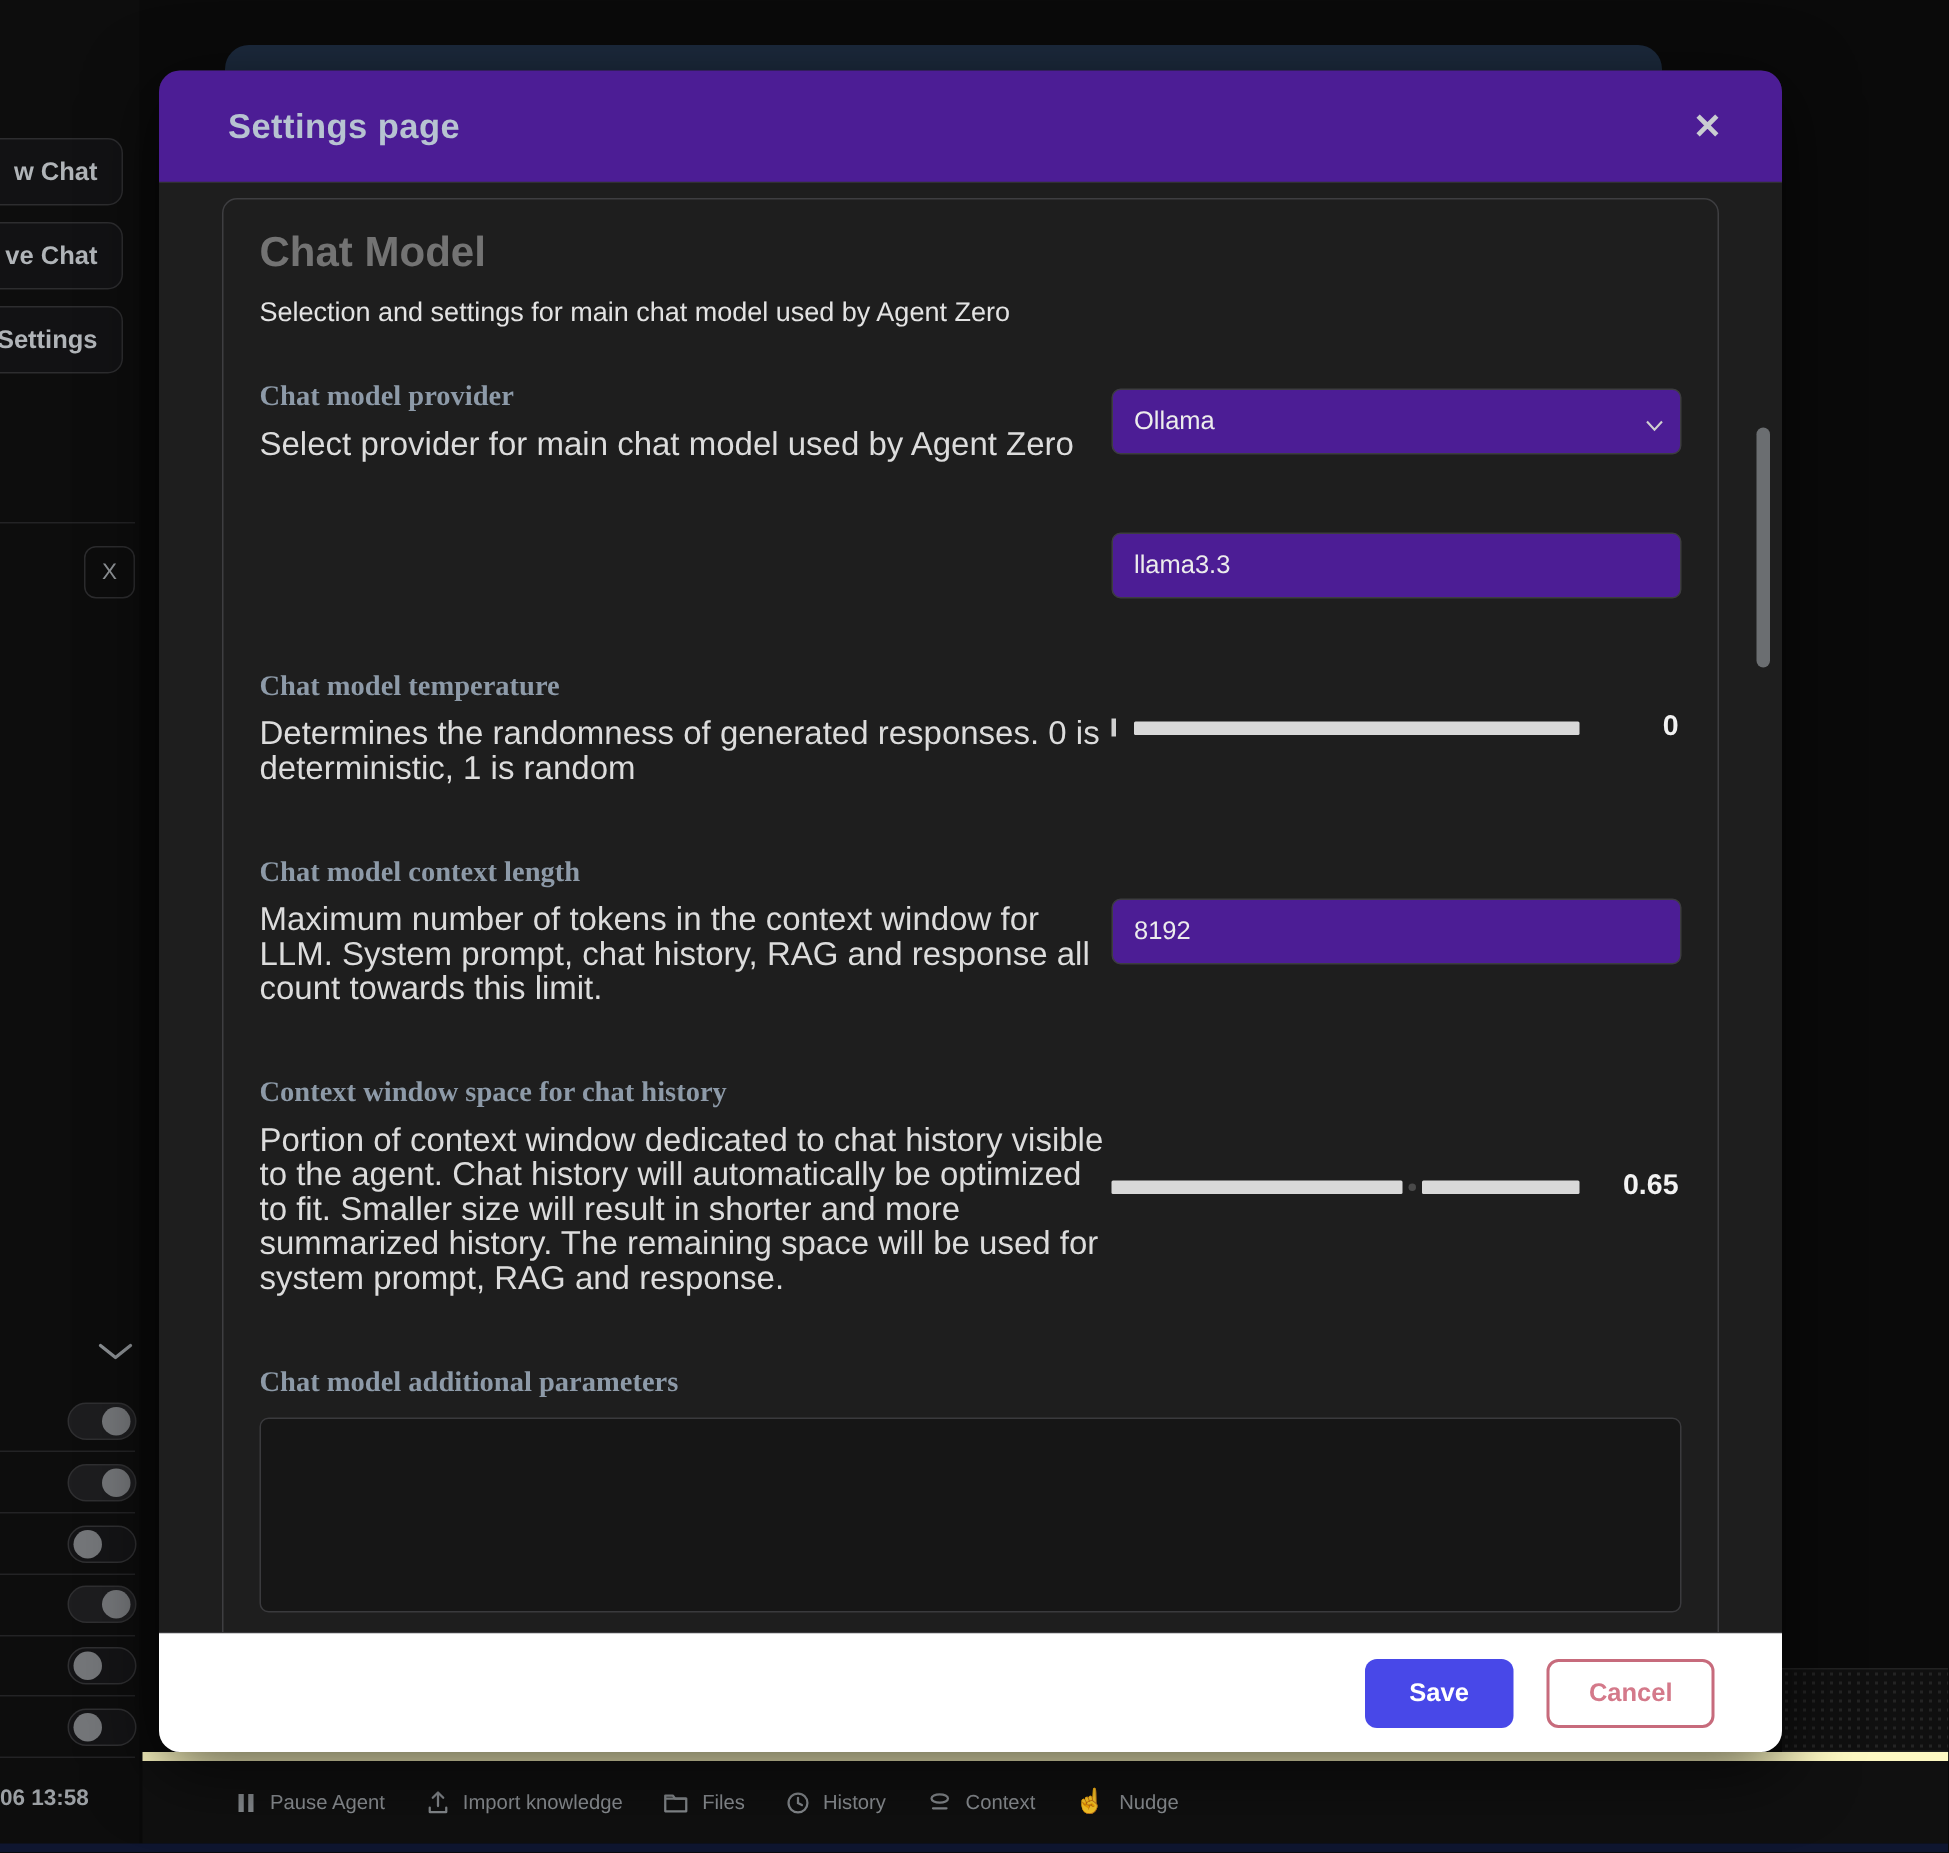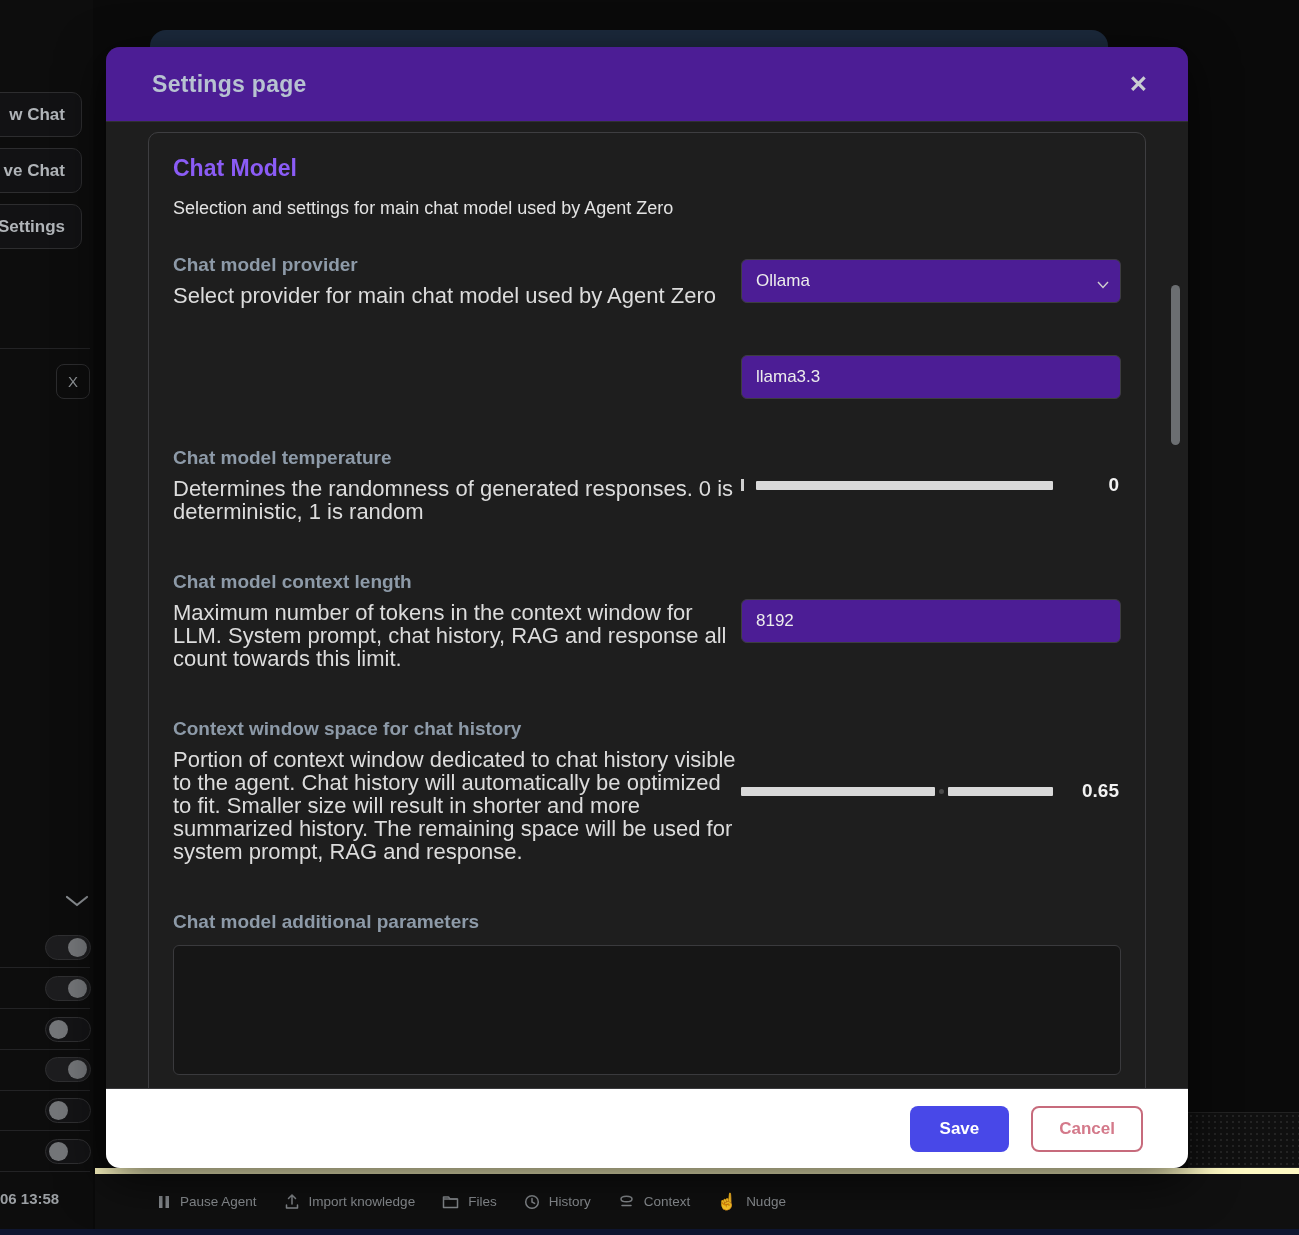--- a/index.html
+++ b/index.html
@@ -64,27 +64,27 @@
   }
   .modal-header {
     position:absolute; top:0; left:0; right:0; height:75px;
     background:#4c1d95; border-bottom:1px solid #303032; border-radius:14px 14px 0 0;
     display:flex; align-items:center; justify-content:space-between; padding:0 40px 0 46px;
   }
   .modal-title { font-size:23px; font-weight:bold; color:#b7c3d1; letter-spacing:.3px; }
   .close-x { color:#c9cdd1; font-size:23px; font-weight:bold; background:none; border:none; cursor:default; }
   .modal-content { position:absolute; top:75px; left:0; right:0; height:966px; overflow:hidden; }
   .section { margin:10px 42px 0; border:1px solid #3e3e41; border-radius:10px; padding:20px 24px 60px; }
-  .section-heading { font-size:23px; font-weight:bold; color:#8b5cf6; line-height:30px; }
+  .section-heading { font-size:28px; font-weight:bold; color:#737373; line-height:30px; }
   .section-sub { font-size:18px; color:#e3e3e3; line-height:26px; margin-top:12px; }
   .field { display:flex; align-items:center; margin-top:48px; }
   .field.first { margin-top:33px; }
   .field-main { width:566px; }
   .field-main.wide { width:100%; }
-  .field-label { font-size:19px; font-weight:bold; color:#8d9aa8; line-height:22px; }
+  .field-label { font-size:19px; font-weight:bold; color:#8d9aa8; line-height:22px;font-family:Liberation Serif, serif; }
   .field-desc { font-size:22px; color:#dcdcdc; line-height:23px; margin-top:8px; }
   .field-control { width:380px; margin-left:auto; }
   .ctl-input, .ctl-select {
     width:380px; height:44px; background:#4c1d95; border:1px solid #3d3d40;
     border-radius:6px; color:#ececec; font-size:17px; padding:0 14px;
     font-family:inherit;
   }
   .select-wrap { position:relative; width:380px; }
   .ctl-select { appearance:none; -webkit-appearance:none; }
   .select-chevron { position:absolute; right:12px; top:16px; pointer-events:none; }

